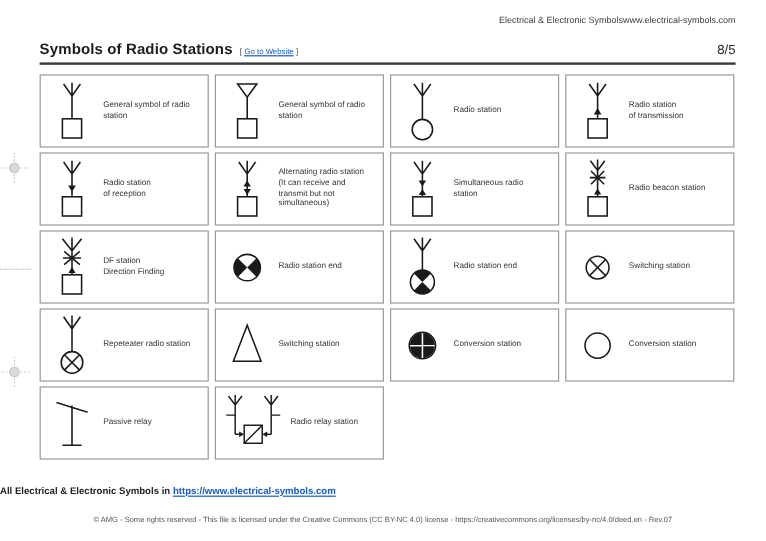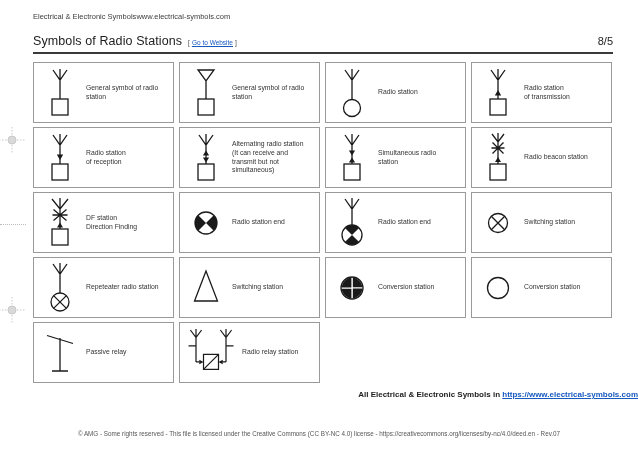--- a/index.html
+++ b/index.html
@@ -1,38 +1,38 @@
 <!DOCTYPE html>
 <html><head>
 <meta charset="utf-8">
 <style>
   html,body{margin:0;padding:0;}
   body{
     width:638px;height:451px;background:#ffffff;position:relative;overflow:hidden;
     font-family:"Liberation Sans","DejaVu Sans",sans-serif;color:#333;
   }
-  .header{position:absolute;top:12px;left:33px;right:25px;display:flex;justify-content:flex-start;
+  .header{position:absolute;top:12px;left:33px;right:25px;display:flex;justify-content:flex-end;
     font-size:7.5px;color:#3c3c3c;}
   .titlebar{position:absolute;top:34px;left:33px;right:25px;display:flex;align-items:baseline;}
-  .title{font-size:12.5px;font-weight:normal;color:#1c1c1c;letter-spacing:.1px;}
+  .title{font-size:12.5px;font-weight:bold;color:#1c1c1c;letter-spacing:.1px;}
   .title-link-wrap{font-size:6.5px;color:#444;margin-left:6px;}
   .title-link{color:#1659c1;text-decoration:underline;cursor:pointer;margin:0 2px;}
   .pagenum{margin-left:auto;font-size:11px;color:#222;}
   .rule{position:absolute;top:52px;left:33px;right:25px;border-top:2px solid #3a3a3a;}
   .grid{position:absolute;top:62px;left:33px;width:580px;display:flex;flex-direction:column;gap:4px;}
   .row{display:flex;gap:5px;}
   .cell{width:141px;height:61px;border:1px solid #9a9a9a;box-sizing:border-box;
     display:flex;align-items:center;background:#fff;}
   .sym{width:52px;flex:none;display:flex;justify-content:center;align-items:center;}
   .lbl{font-size:6.8px;line-height:1.32;color:#333;white-space:pre-line;padding-right:3px;}
   .sym path,.sym rect,.sym circle{stroke:#1a1a1a;stroke-width:1.3;fill:none;}
   .sym polygon{fill:#1a1a1a;stroke:none;}
   .sym .f{fill:#1a1a1a;stroke:none;}
   .sym .fw{fill:#1a1a1a;stroke:#ffffff;stroke-width:1.2;}
-  .footer{position:absolute;top:390px;left:0;width:100%;text-align:right;
+  .footer{position:absolute;top:405px;left:0;width:100%;text-align:left;
     font-size:8px;font-weight:bold;color:#222;}
   .footer-link{color:#1659c1;text-decoration:underline;cursor:pointer;}
   .copyright{position:absolute;top:430px;left:0;width:100%;text-align:center;
     font-size:6.3px;color:#555;}
   .regmark{position:absolute;left:-1px;}
   .dotline{position:absolute;top:224px;left:0;width:26px;border-top:1px dotted #bbbbbb;}
 </style>
 </head>
 <body>
 

